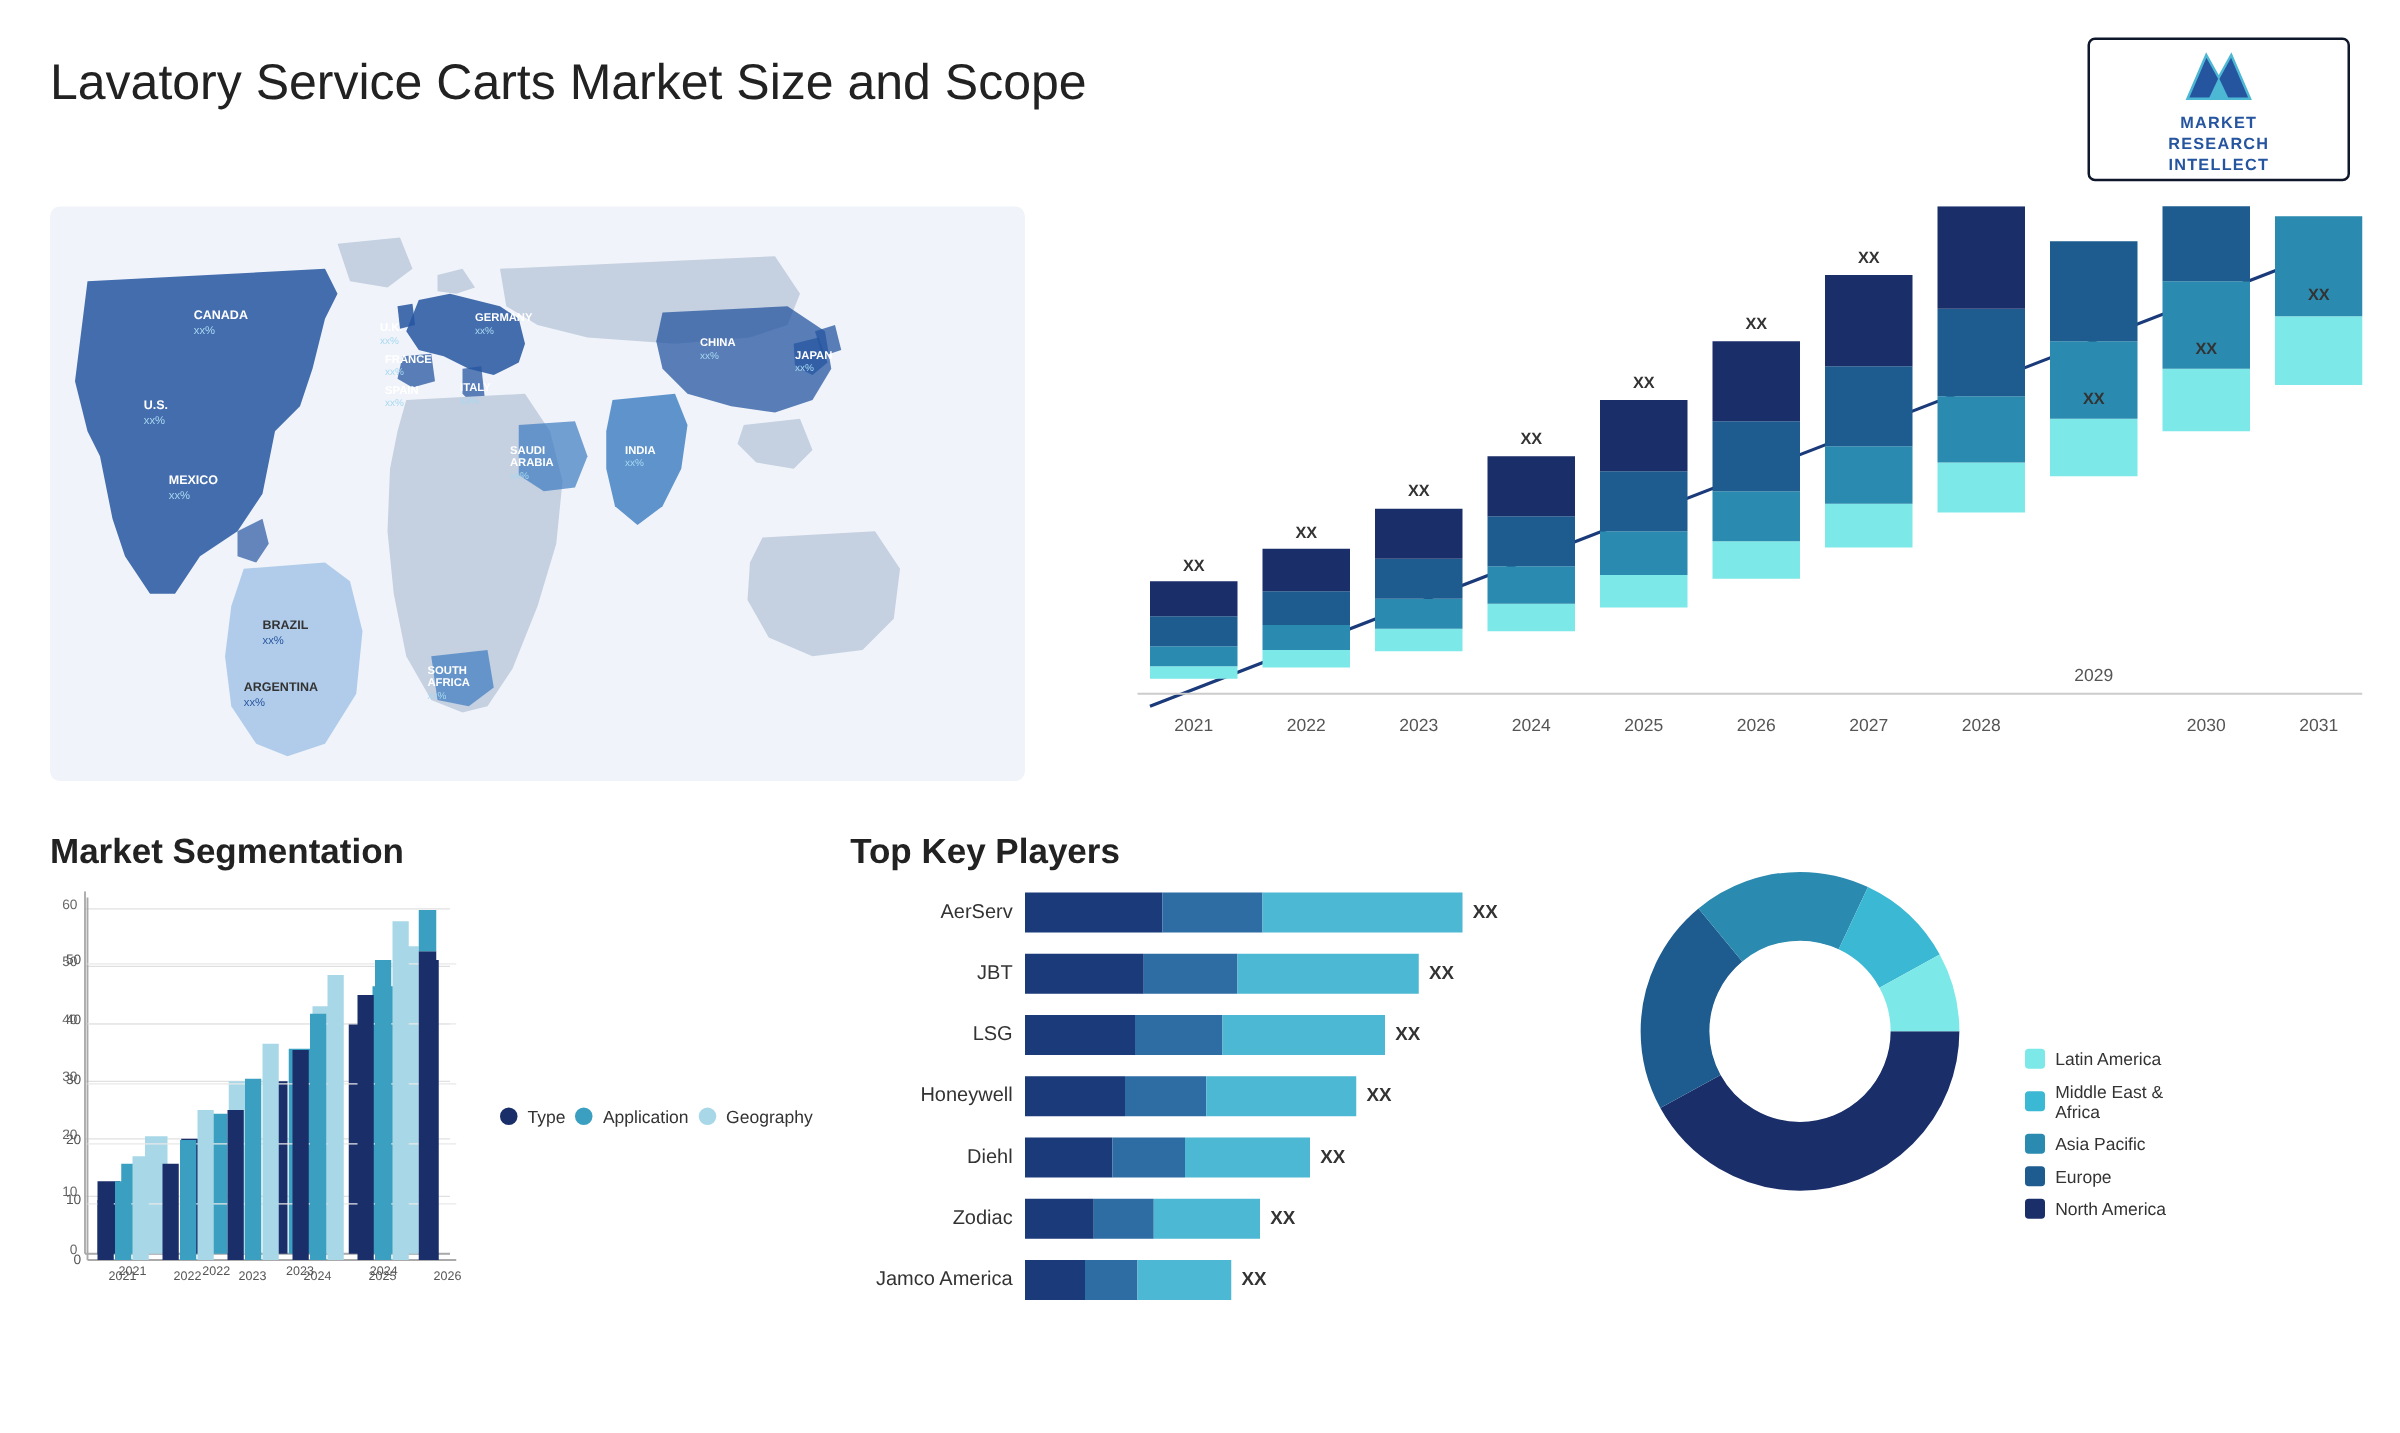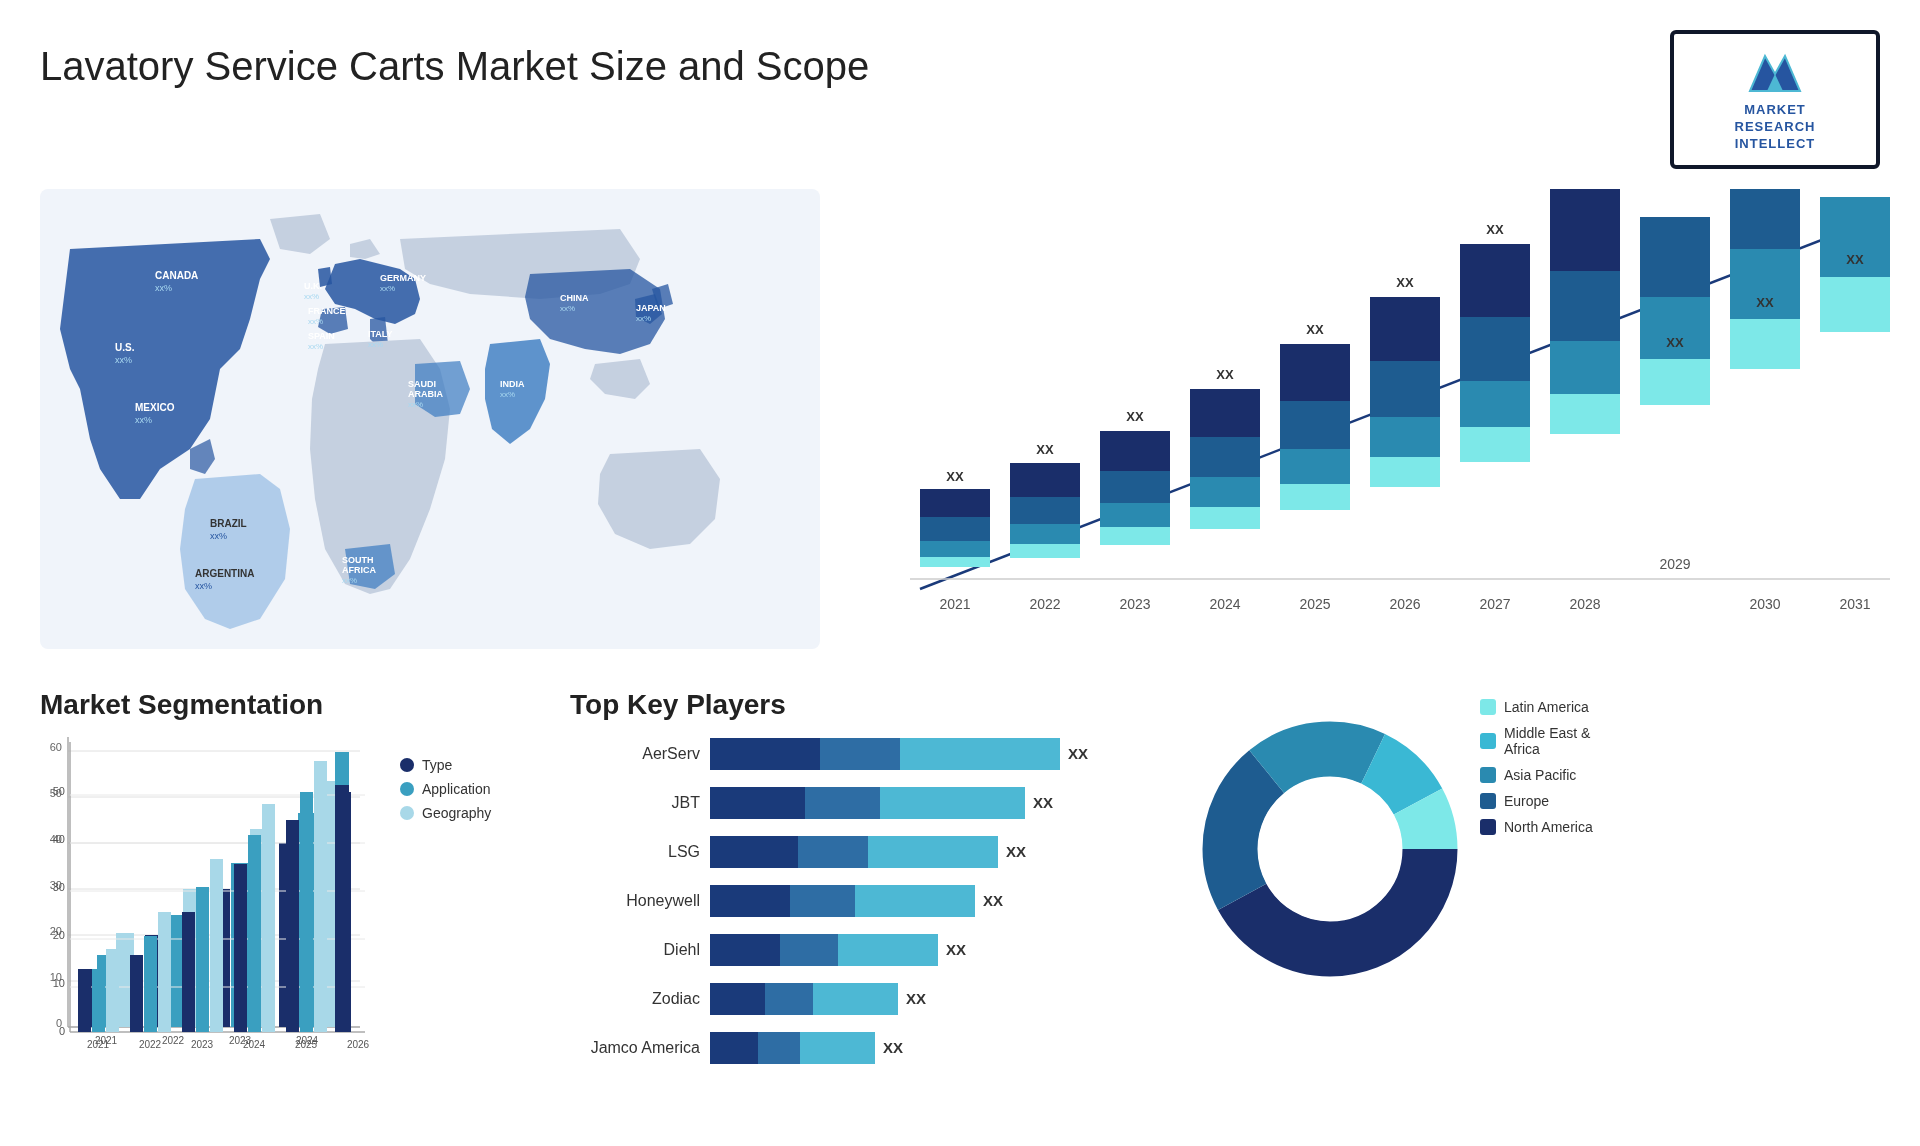--- a/index.html
+++ b/index.html
@@ -29,23 +29,23 @@
       font-weight: 400;
       color: #222;
       max-width: 900px;
       margin-top: 14px;
     }
     .logo-box {
       display: flex;
       flex-direction: column;
       align-items: center;
       background: #fff;
-      border: 4px solid #0f172a;
+      border: 2px solid #0f172a;
       border-radius: 6px;
-      padding: 12px 16px;
+      padding: 2px 16px;
       width: 210px;
       text-align: center;
     }
     .logo-icon {
       width: 60px;
       height: 50px;
       margin-bottom: 6px;
     }
     .logo-text {
       font-size: 13px;
@@ -92,21 +92,21 @@
       margin-bottom: 16px;
     }
     
     .world-map-container {
       width: 780px;
       height: 460px;
       position: relative;
     }
     .seg-legend {
       display: flex;
-      flex-direction: column;
+      flex-direction: row;
       gap: 8px;
       margin-left: 20px;
       padding-top: 20px;
     }
     .legend-item {
       display: flex;
       align-items: center;
       gap: 8px;
       font-size: 14px;
       color: #333;
@@ -156,21 +156,22 @@
       font-size: 15px;
       font-weight: 700;
       color: #333;
     }
     
     .regional-section {
       flex: 1;
     }
     .donut-container {
       display: flex;
-      align-items: flex-start;
+      align-items: flex-end;
+      gap: 30px;
       margin-top: 10px;
     }
     .donut-legend {
       display: flex;
       flex-direction: column;
       gap: 10px;
     }
     .donut-legend-item {
       display: flex;
       align-items: center;

